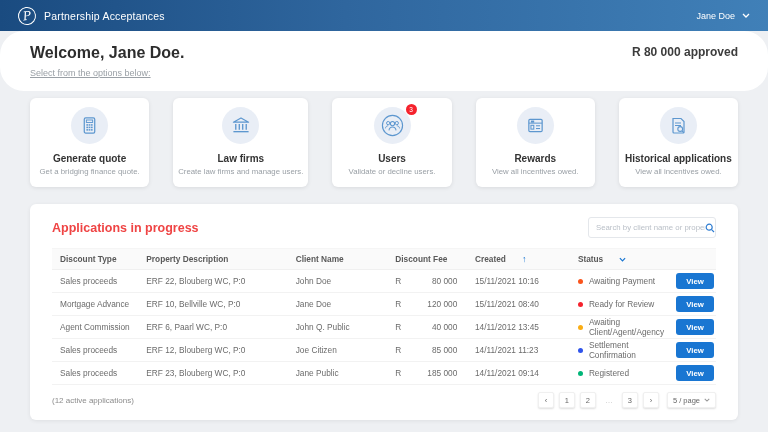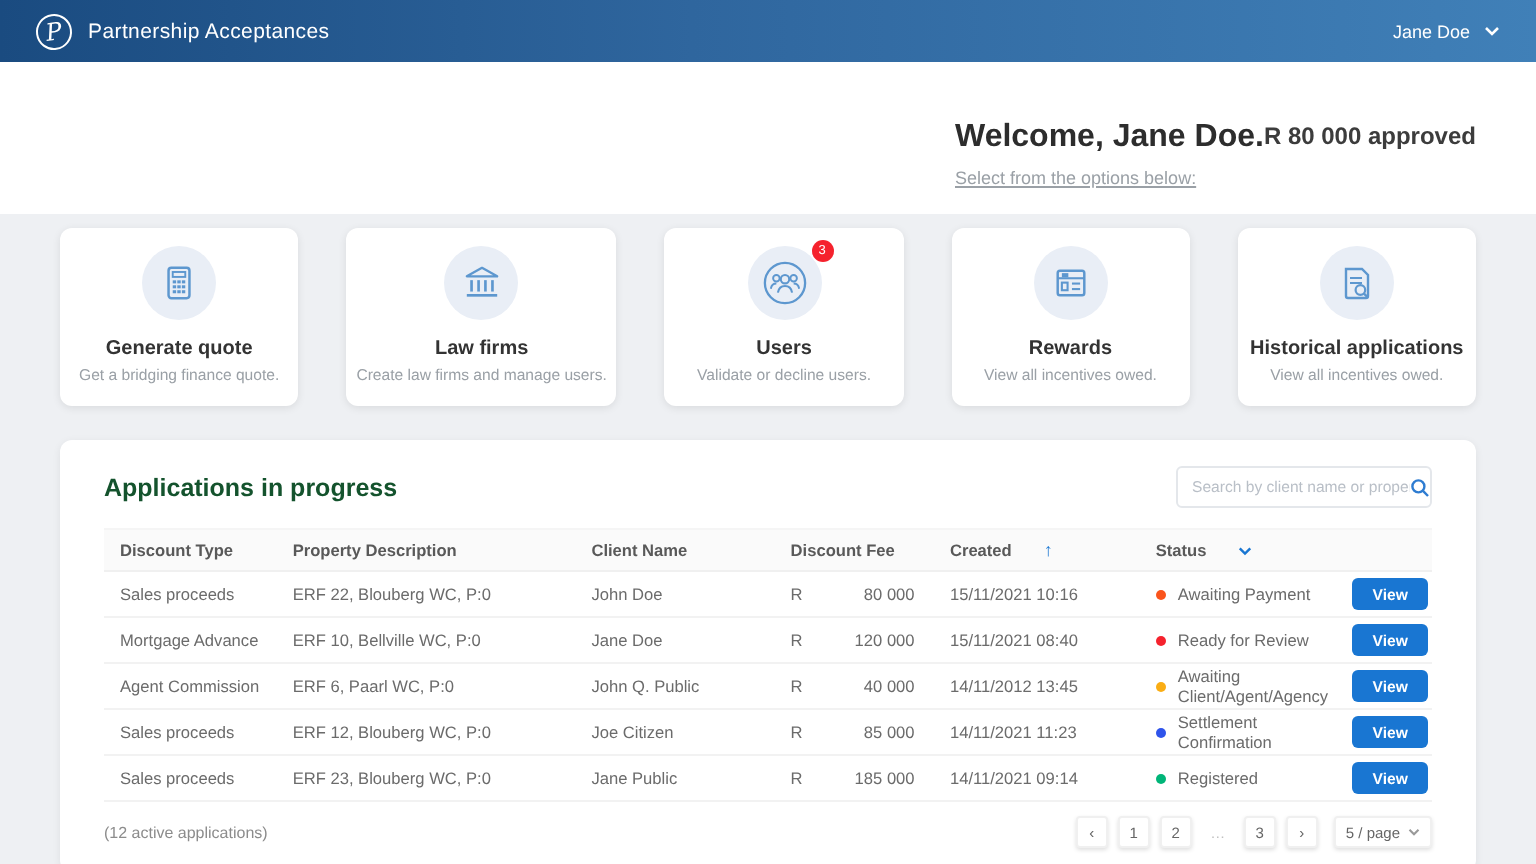--- a/index.html
+++ b/index.html
@@ -10,21 +10,21 @@
   .topbar { height:31px; background:linear-gradient(90deg,#1a4b80 0%,#2f669e 45%,#4080b8 100%);
             display:flex; align-items:center; justify-content:space-between; padding:0 18px; color:#fff; }
   .brand { display:flex; align-items:center; cursor:pointer; }
   .logo { width:18px; height:18px; border:1px solid #fff; border-radius:50%;
           display:flex; align-items:center; justify-content:center;
           font-family:"DejaVu Serif", serif; font-style:italic; font-size:12px; margin-right:8px; transform:rotate(-8deg); }
   .brand-name { font-size:10.5px; letter-spacing:.2px; }
   .user { display:flex; align-items:center; gap:7px; font-size:9px; cursor:pointer; }
 
   
-  .white-band { background:#fff; padding:27px 30px 13px; display:flex; justify-content:flex-end; }
+  .white-band { background:#fff; padding:11px 30px 13px; display:flex; justify-content:space-between;border-radius:24px; }
   .welcome-title { font-size:16px; font-weight:bold; color:#2d2d2d; margin-top:2px; }
   .welcome-sub { font-size:9px; color:#9aa0a6; margin-top:6px;text-decoration:underline; }
   .stats { text-align:right; }
   .approved { font-size:12px; font-weight:bold; color:#3c3c3c; margin-top:3px; }
   .totals { font-size:9px; color:#9aa0a6; margin-top:6px; }
 
   
   .cards { display:flex; gap:24px; padding:7px 30px 0; }
   .card { flex:1; background:#fff; border-radius:6px; box-shadow:0 1px 4px rgba(0,0,0,.09);
           padding:9px 5px 11px; text-align:center; cursor:pointer; }
@@ -33,21 +33,21 @@
   .badge { position:absolute; top:-3px; right:-6px; background:#f5222d; color:#fff; font-size:6.5px;
            width:11px; height:11px; border-radius:50%; display:none; align-items:center; justify-content:center; }
   .badge.show { display:flex; }
   .card-title { font-size:10px; font-weight:bold; color:#333; margin-top:9px; white-space:nowrap; }
   .card-sub { font-size:7.8px; color:#9aa0a6; margin-top:3px; white-space:nowrap; }
 
   
   .panel { margin:17px 30px 0; background:#fff; border-radius:6px; box-shadow:0 1px 4px rgba(0,0,0,.07);
            padding:13px 22px 6px; }
   .panel-head { display:flex; justify-content:space-between; align-items:center; margin-bottom:10px; }
-  .panel-title { font-size:12.5px; font-weight:bold; color:#14532d; }
+  .panel-title { font-size:12.5px; font-weight:bold; color:#ef4444; }
   .search { display:flex; align-items:center; border:1px solid #e4e7eb; border-radius:3px; height:21px;
             width:128px; padding:0 7px; background:#fff; }
   .search input { border:0; outline:0; flex:1; font-size:7.8px; color:#555; background:transparent; }
   .search input::placeholder { color:#b9bfc7; }
 
   .thead, .trow { display:grid; grid-template-columns:13% 22.5% 15% 12% 15.5% 16% 6%; align-items:center; }
   .thead { background:#fafafa; height:22px; font-size:8.3px; font-weight:bold; color:#595959;
            border-bottom:1px solid #f0f0f0; border-top:1px solid #f5f5f5; }
   .thead > div, .trow > div { padding-left:8px; }
   .th-sort { display:flex; align-items:center; gap:16px; cursor:pointer; }

